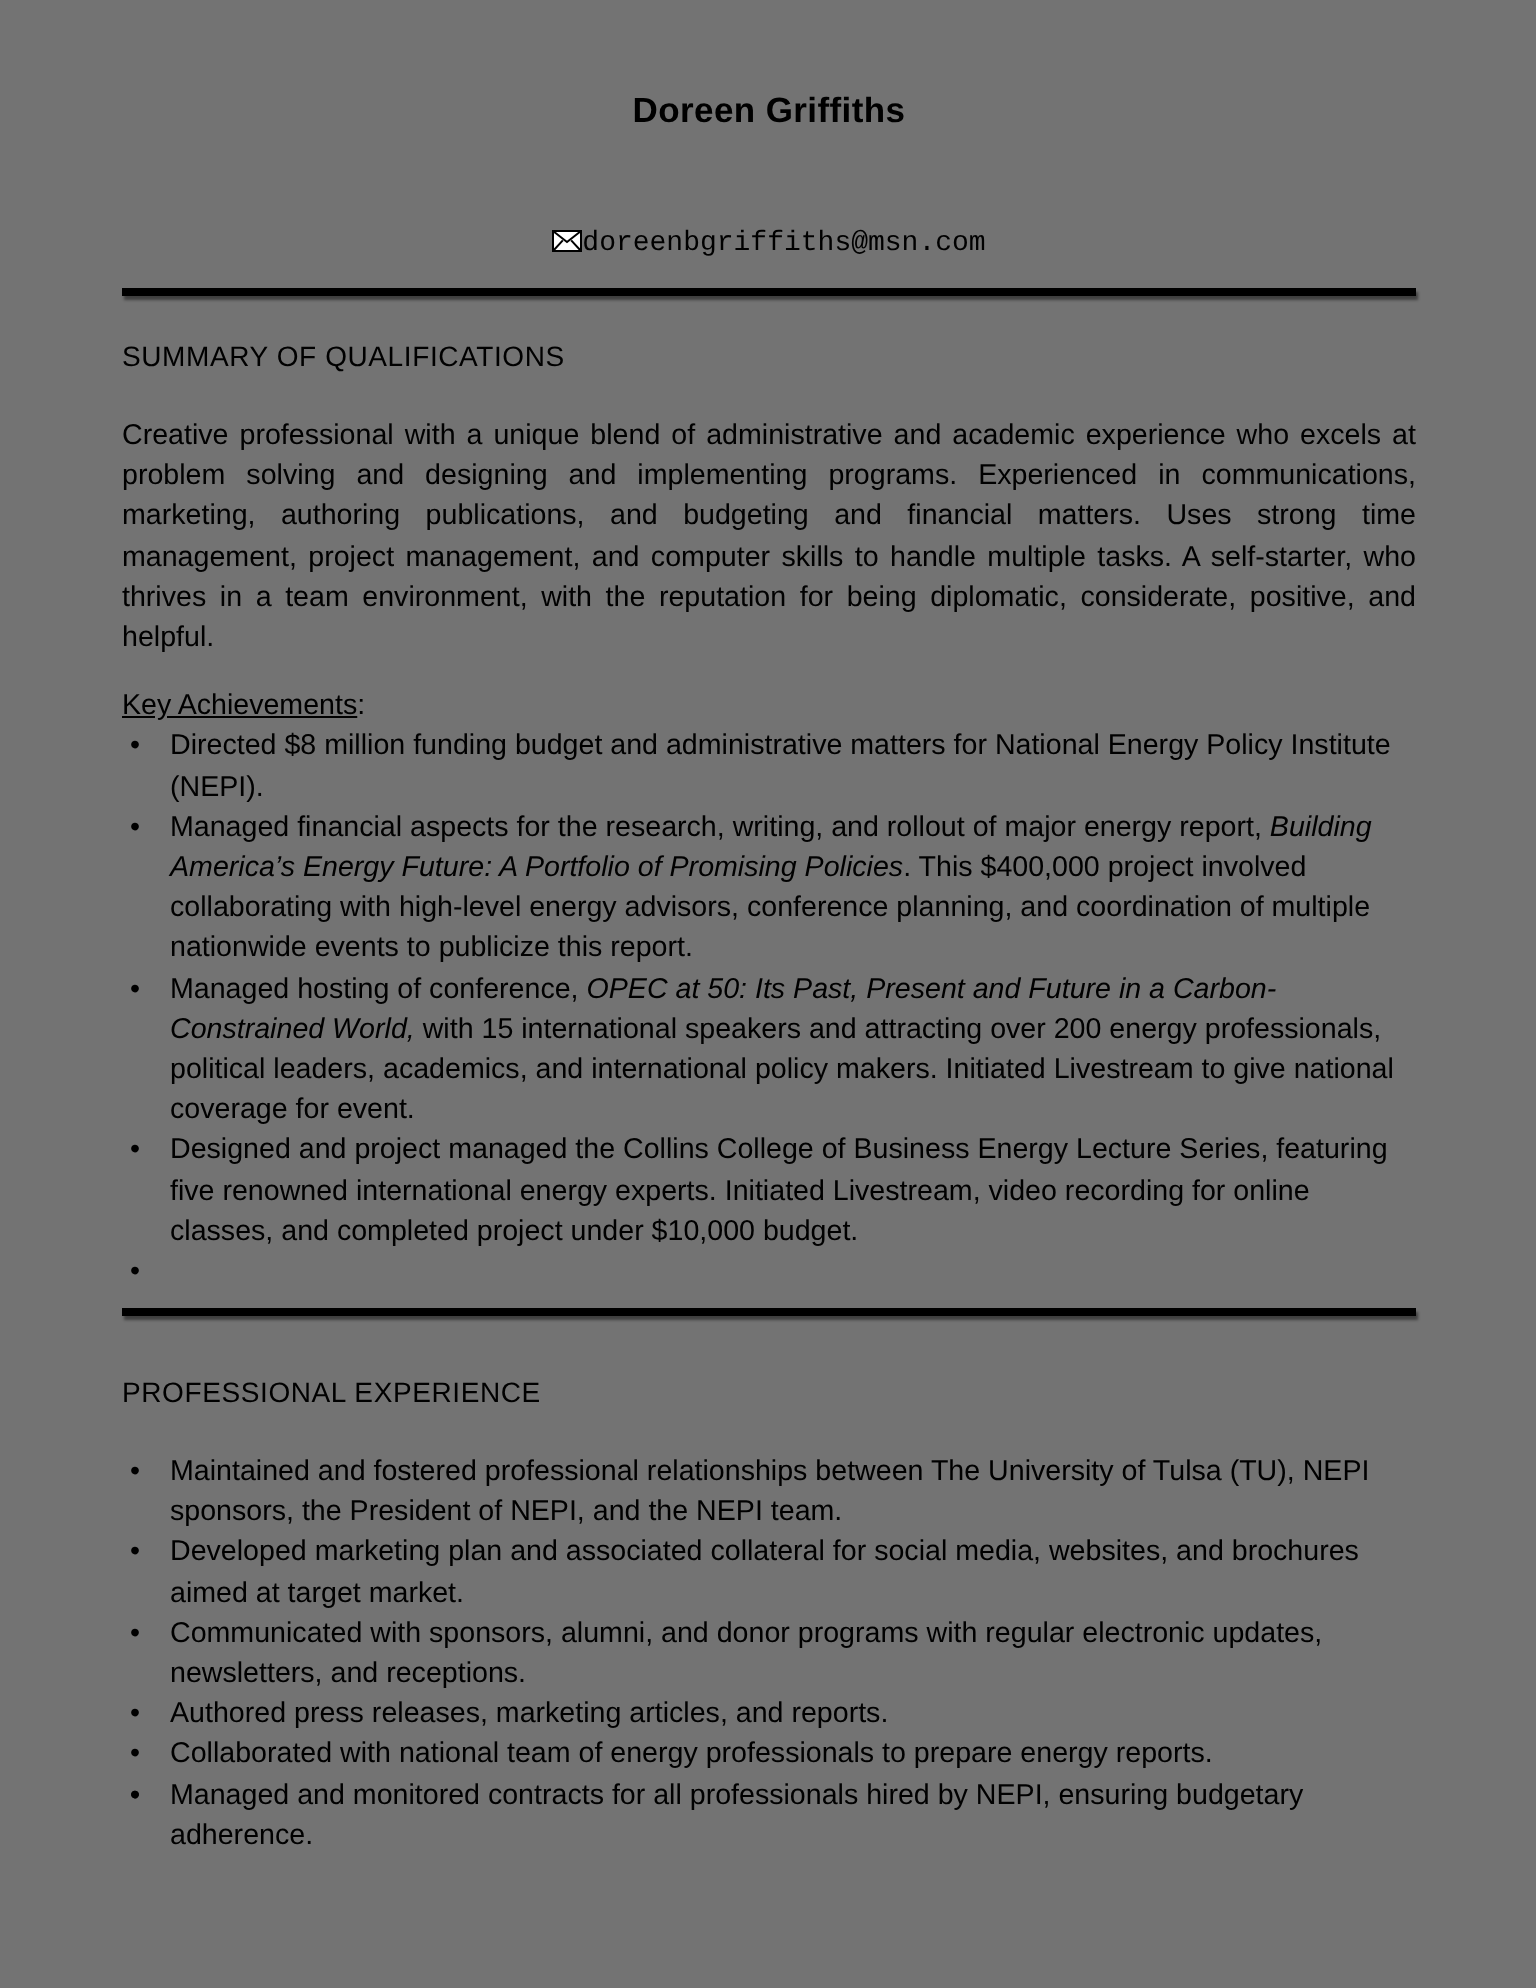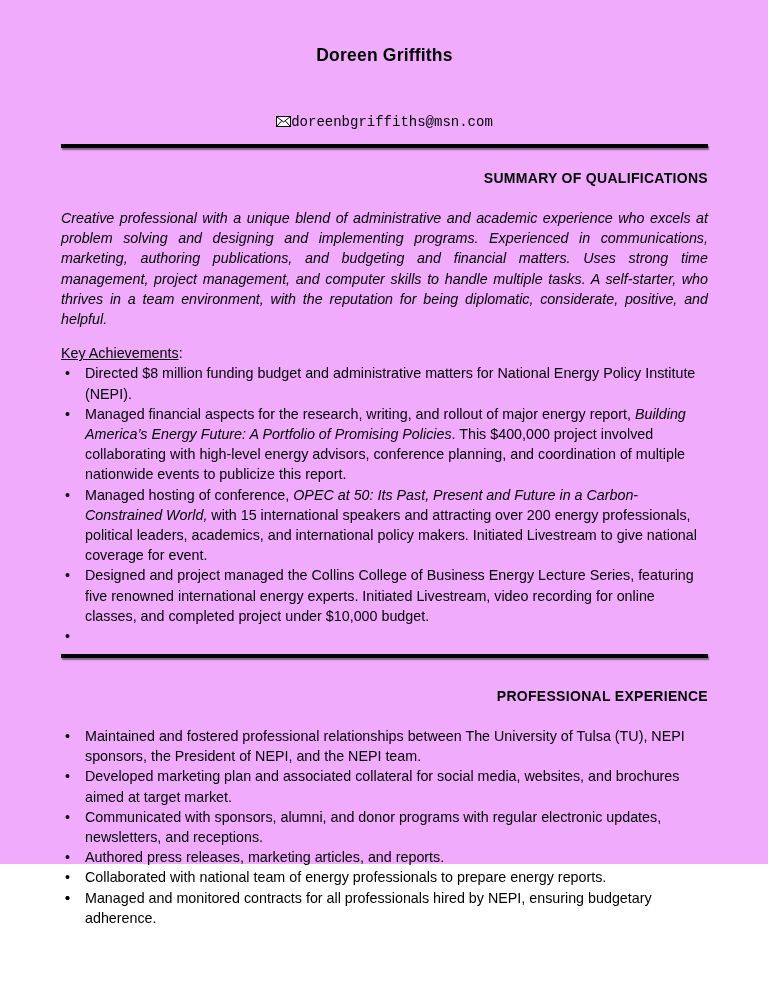--- a/index.html
+++ b/index.html
@@ -10,23 +10,23 @@
   body {
     width: 768px;
     height: 994px;
     font-family: "Liberation Sans", sans-serif;
     color: #000000;
     position: relative;
     overflow: hidden;
   }
   .page {
     width: 768px;
-    height: 864px;
+    height: 994px;
     position: relative;
-    background: #f0abfc;
+    background: #737373;
     box-sizing: border-box;
   }
   .content {
     position: absolute;
     left: 61px;
     top: 0;
     width: 647px;
   }
 
   
@@ -59,35 +59,34 @@
     height: 4px;
     margin: 0;
     background: #000000;
     box-shadow: 1px 2px 1.5px rgba(0,0,0,0.45);
   }
   .rule-1 { margin-top: 12px; }
   .rule-2 { margin-top: 0px; }
 
   
   .section-heading {
-    text-align: right;
+    text-align: left;
     font-size: 14px;
-    font-weight: bold;
+    font-weight: normal;
     letter-spacing: 0.3px;
     line-height: 20px;
   }
 
   
   .para {
     font-size: 14.3px;
     line-height: 20.2px;
     text-align: justify;
     text-justify: inter-word;
     margin: 0;
-    font-style: italic;
   }
   .sub-heading {
     font-size: 14.3px;
     line-height: 20.2px;
     margin: 0;
   }
   .sub-heading .u { text-decoration: underline; }
 
   ul.bullets {
     list-style: none;

